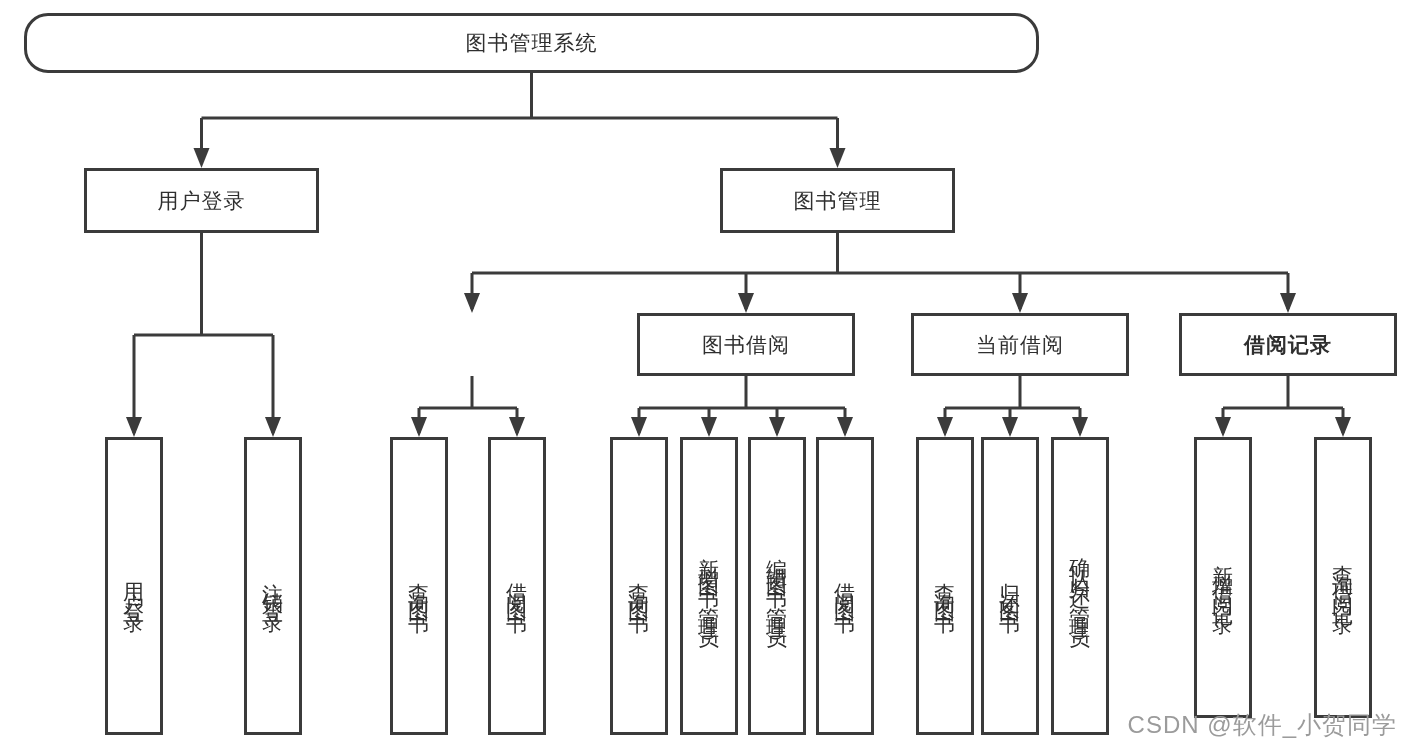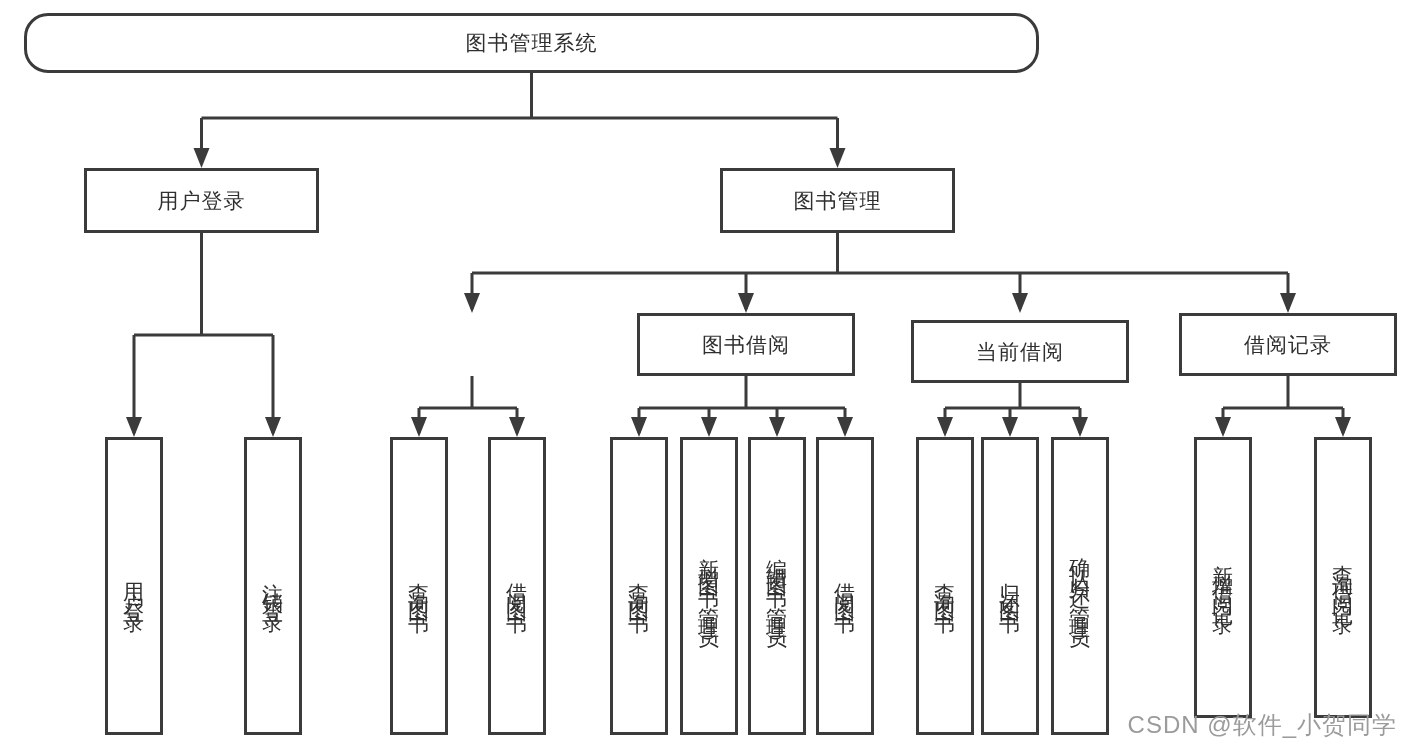--- a/index.html
+++ b/index.html
@@ -95,24 +95,24 @@
     </div>
     <div class="node h" style="left: 84px; top: 168px; width: 235px; height: 65px;">
       <span>用户登录</span>
     </div>
     <div class="node h" style="left: 720px; top: 168px; width: 235px; height: 65px;">
       <span>图书管理</span>
     </div>
     <div class="node h" style="left: 637px; top: 313px; width: 218px; height: 63px;">
       <span>图书借阅</span>
     </div>
-    <div class="node h" style="left: 911px; top: 320px; width: 218px; height: 63px;">
+    <div class="node h" style="left: 911px; top: 313px; width: 218px; height: 63px;">
       <span>当前借阅</span>
     </div>
-    <div class="node h" style="left: 1179px; top: 313px; width: 218px; height: 63px;">
+    <div class="node h" style="left: 1179px; top: 313px; width: 218px; height: 63px; font-weight: bold;">
       <span>借阅记录</span>
     </div>
     <div class="node v" style="left: 105px; top: 437px; width: 58px; height: 298px;">
       <span>用户登录</span>
     </div>
     <div class="node v" style="left: 244px; top: 437px; width: 58px; height: 298px;">
       <span>注销登录</span>
     </div>
     <div class="node v" style="left: 390px; top: 437px; width: 58px; height: 298px;">
       <span>查询图书</span>

